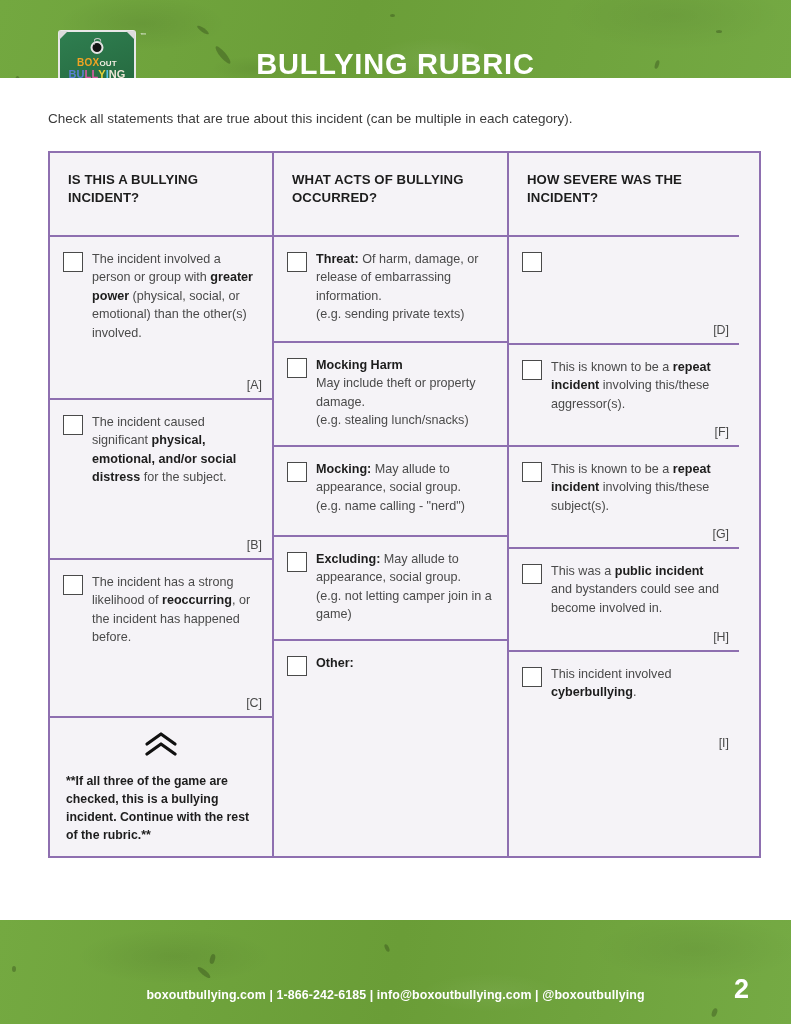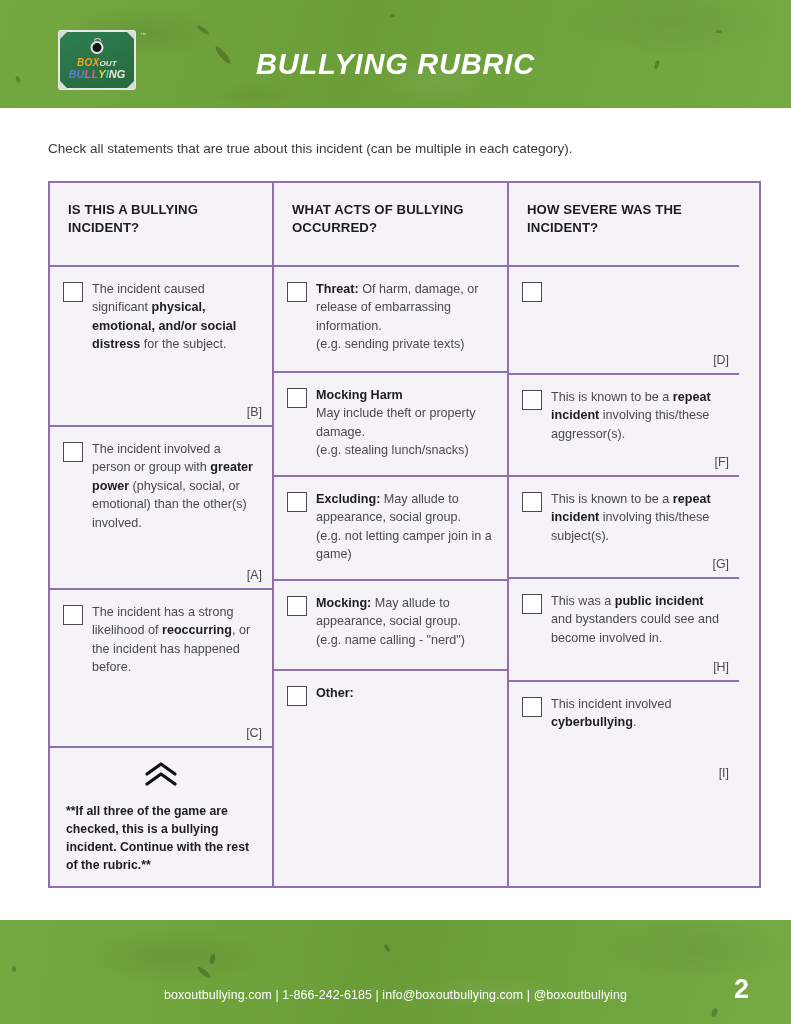--- a/index.html
+++ b/index.html
@@ -8,30 +8,29 @@
     width: 791px; height: 1024px;
     background: #ffffff;
     font-family: "Liberation Sans", sans-serif;
     overflow: hidden;
     position: relative;
   }
 
   
   .header {
     position: relative;
-    height: 108px;
+    height: 78px;
     background: #6FA33C;
     background-image:
       radial-gradient(ellipse 120px 40px at 18% 30%, rgba(0,0,0,0.07), transparent 70%),
       radial-gradient(ellipse 90px 30px at 55% 75%, rgba(255,255,255,0.06), transparent 70%),
       radial-gradient(ellipse 160px 50px at 85% 20%, rgba(0,0,0,0.05), transparent 70%),
       radial-gradient(ellipse 60px 18px at 32% 88%, rgba(0,0,0,0.06), transparent 70%),
       linear-gradient(105deg, #73a840 0%, #6b9e38 45%, #74a943 100%);
     overflow: hidden;
-    font-style: italic;
   }
   .header .speck { position:absolute; background: rgba(40,60,20,0.35); border-radius:50%; }
   .hdr-title {
     position: absolute;
     left: 0; right: 0; top: 50px;
     text-align: center;
     color: #ffffff;
     font-size: 29px;
     font-weight: 700;
     letter-spacing: 0.8px;
@@ -200,21 +199,21 @@
       linear-gradient(100deg, #74a941 0%, #6a9d37 50%, #75aa44 100%);
     overflow: hidden;
   }
   .footer .speck { position:absolute; background: rgba(40,60,20,0.35); border-radius:50%; }
   .footer-text {
     position: absolute;
     left: 0; right: 0; top: 68px;
     text-align: center;
     color: #ffffff;
     font-size: 12.4px;
-    font-weight: 400;
+    font-weight: 700;
     letter-spacing: 0.1px;
   }
   .page-num {
     position: absolute;
     right: 42px; top: 56px;
     color: #ffffff;
     font-size: 27px;
     font-weight: 700;
     line-height: 1;
   }
@@ -252,30 +251,30 @@
 
 <div class="page-body">
 
   <div class="instruction">Check all statements that are true about this incident (can be multiple in each category).</div>
 
   <div class="rubric">
 
     <div class="col col-1">
       <div class="colhead">IS THIS A BULLYING INCIDENT?</div>
 
+      <div class="cell c1-a">
+        <span class="chk"></span>
+        <span class="ctext">The incident involved a person or group with <b>greater power</b> (physical, social, or emotional) than the other(s) involved.</span>
+        <span class="tag">[A]</span>
+      </div>
+
       <div class="cell c1-b">
         <span class="chk"></span>
         <span class="ctext">The incident caused significant <b>physical, emotional, and/or social distress</b> for the subject.</span>
         <span class="tag">[B]</span>
-      </div>
-
-      <div class="cell c1-a">
-        <span class="chk"></span>
-        <span class="ctext">The incident involved a person or group with <b>greater power</b> (physical, social, or emotional) than the other(s) involved.</span>
-        <span class="tag">[A]</span>
       </div>
 
       <div class="cell c1-c">
         <span class="chk"></span>
         <span class="ctext">The incident has a strong likelihood of <b>reoccurring</b>, or the incident has happened before.</span>
         <span class="tag">[C]</span>
       </div>
 
       <div class="cell note-cell c1-note">
         <div class="chev">
@@ -295,28 +294,28 @@
         <span class="chk"></span>
         <span class="ctext"><b>Threat:</b> Of harm, damage, or release of embarrassing information.<br>(e.g. sending private texts)</span>
       </div>
 
       <div class="cell c2-b">
         <span class="chk"></span>
         <span class="ctext"><b>Mocking Harm</b><br>May include theft or property damage.<br>(e.g. stealing lunch/snacks)</span>
       </div>
 
 
+      <div class="cell c2-d">
+        <span class="chk"></span>
+        <span class="ctext"><b>Mocking:</b> May allude to appearance, social group.<br>(e.g. name calling - "nerd")</span>
+      </div>
+
       <div class="cell c2-e">
         <span class="chk"></span>
         <span class="ctext"><b>Excluding:</b> May allude to appearance, social group.<br>(e.g. not letting camper join in a game)</span>
-      </div>
-
-      <div class="cell c2-d">
-        <span class="chk"></span>
-        <span class="ctext"><b>Mocking:</b> May allude to appearance, social group.<br>(e.g. name calling - "nerd")</span>
       </div>
 
       <div class="cell c2-f">
         <span class="chk"></span>
         <span class="ctext"><b>Other:</b></span>
       </div>
     </div>
 
     <div class="col col-3">
       <div class="colhead">HOW SEVERE WAS THE INCIDENT?</div>

